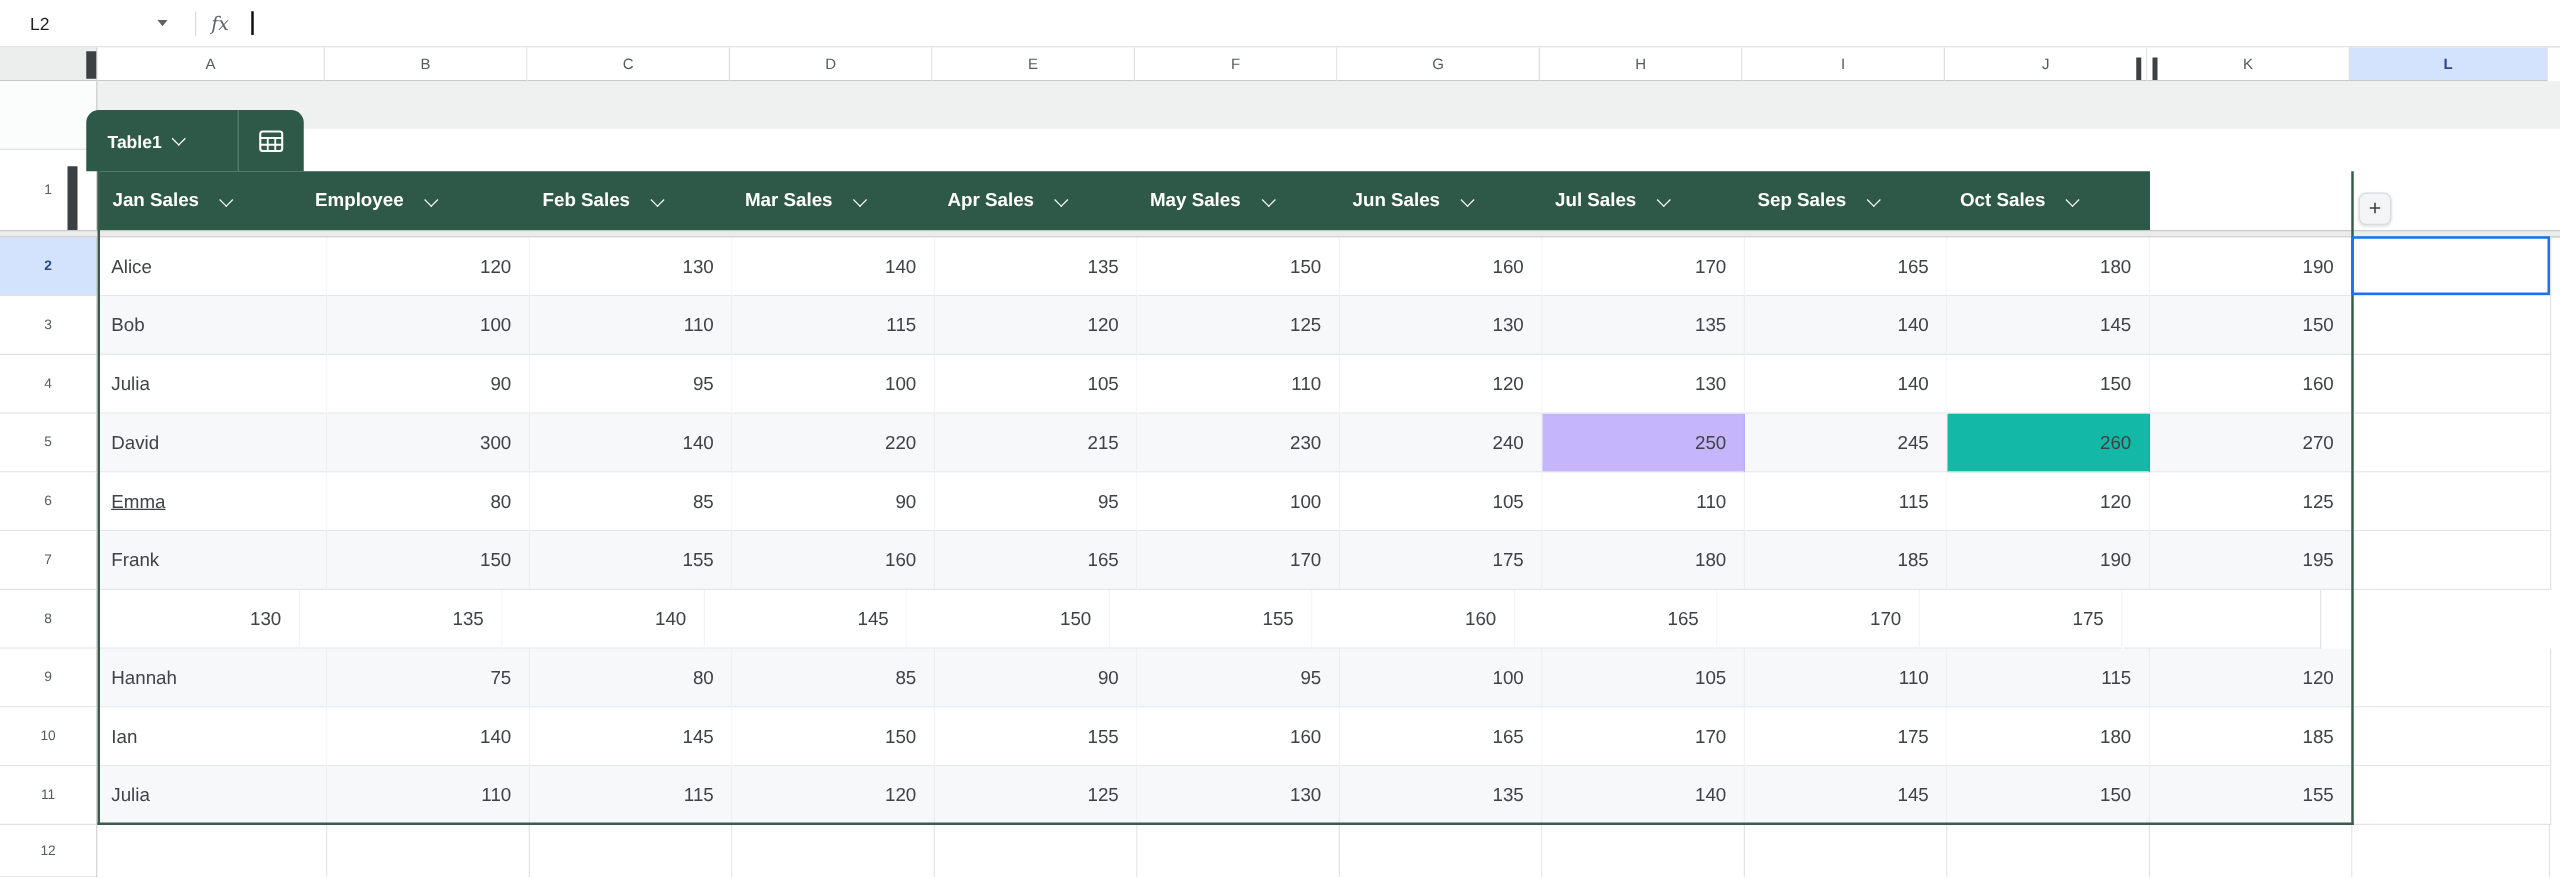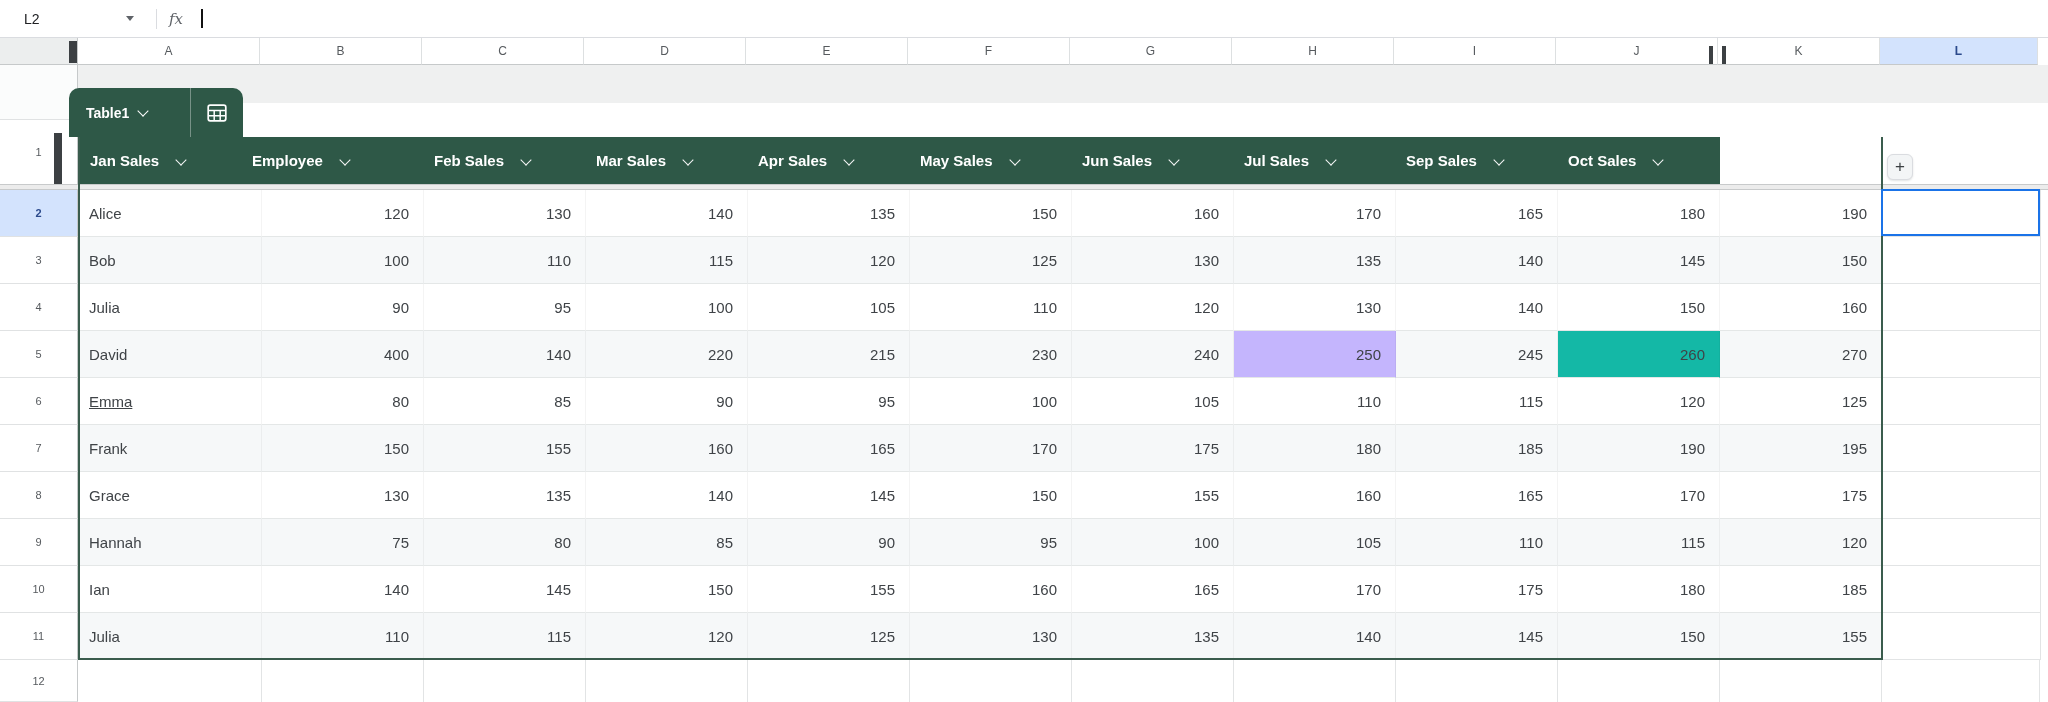--- a/index.html
+++ b/index.html
@@ -234,21 +234,21 @@
         <div class="dcell num" style="width: 162px; background: rgb(255, 255, 255);">120</div>
         <div class="dcell num" style="width: 162px; background: rgb(255, 255, 255);">130</div>
         <div class="dcell num" style="width: 162px; background: rgb(255, 255, 255);">140</div>
         <div class="dcell num" style="width: 162px; background: rgb(255, 255, 255);">150</div>
         <div class="dcell num" style="width: 162px; background: rgb(255, 255, 255);">160</div>
         <div class="lcell" style="width: 158px; margin-left: 1px;"></div>
       </div>
       <div class="grid-row abs" style="top: 331px; width: 2048px;">
         <div class="rowhead">5</div>
         <div class="dcell name" style="width: 184px; background: rgb(246, 248, 249);">David</div>
-        <div class="dcell num" style="width: 162px; background: rgb(246, 248, 249);">400</div>
+        <div class="dcell num" style="width: 162px; background: rgb(246, 248, 249);">300</div>
         <div class="dcell num" style="width: 162px; background: rgb(246, 248, 249);">140</div>
         <div class="dcell num" style="width: 162px; background: rgb(246, 248, 249);">220</div>
         <div class="dcell num" style="width: 162px; background: rgb(246, 248, 249);">215</div>
         <div class="dcell num" style="width: 162px; background: rgb(246, 248, 249);">230</div>
         <div class="dcell num" style="width: 162px; background: rgb(246, 248, 249);">240</div>
         <div class="dcell num" style="width: 162px; background: #c4b5fd;">250</div>
         <div class="dcell num" style="width: 162px; background: rgb(246, 248, 249);">245</div>
         <div class="dcell num" style="width: 162px; background: #14b8a6;">260</div>
         <div class="dcell num" style="width: 162px; background: rgb(246, 248, 249);">270</div>
         <div class="lcell" style="width: 158px; margin-left: 1px;"></div>
@@ -278,21 +278,20 @@
         <div class="dcell num" style="width: 162px; background: rgb(246, 248, 249);">170</div>
         <div class="dcell num" style="width: 162px; background: rgb(246, 248, 249);">175</div>
         <div class="dcell num" style="width: 162px; background: rgb(246, 248, 249);">180</div>
         <div class="dcell num" style="width: 162px; background: rgb(246, 248, 249);">185</div>
         <div class="dcell num" style="width: 162px; background: rgb(246, 248, 249);">190</div>
         <div class="dcell num" style="width: 162px; background: rgb(246, 248, 249);">195</div>
         <div class="lcell" style="width: 158px; margin-left: 1px;"></div>
       </div>
       <div class="grid-row abs" style="top: 472px; width: 2048px;">
         <div class="rowhead">8</div>
-        <div class="dcell name" style="width: 184px; background: rgb(255, 255, 255);">Grace</div>
         <div class="dcell num" style="width: 162px; background: rgb(255, 255, 255);">130</div>
         <div class="dcell num" style="width: 162px; background: rgb(255, 255, 255);">135</div>
         <div class="dcell num" style="width: 162px; background: rgb(255, 255, 255);">140</div>
         <div class="dcell num" style="width: 162px; background: rgb(255, 255, 255);">145</div>
         <div class="dcell num" style="width: 162px; background: rgb(255, 255, 255);">150</div>
         <div class="dcell num" style="width: 162px; background: rgb(255, 255, 255);">155</div>
         <div class="dcell num" style="width: 162px; background: rgb(255, 255, 255);">160</div>
         <div class="dcell num" style="width: 162px; background: rgb(255, 255, 255);">165</div>
         <div class="dcell num" style="width: 162px; background: rgb(255, 255, 255);">170</div>
         <div class="dcell num" style="width: 162px; background: rgb(255, 255, 255);">175</div>

